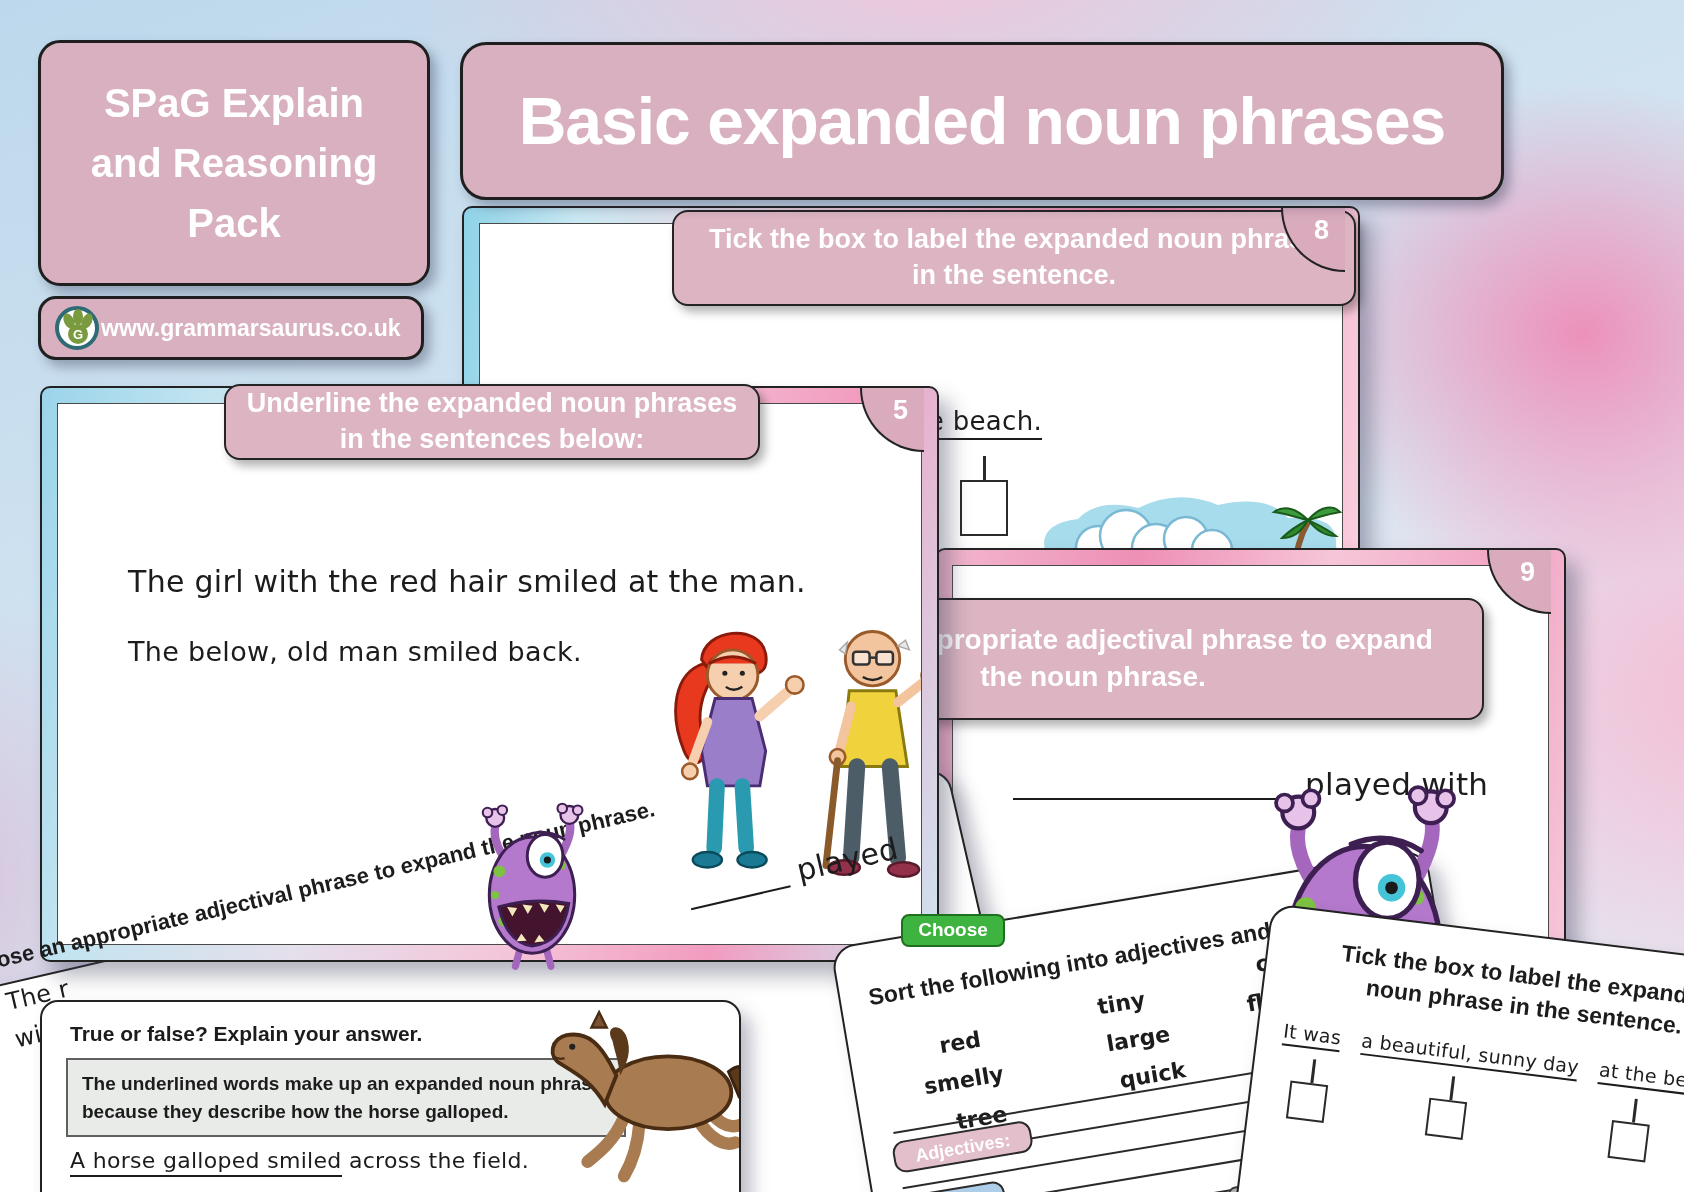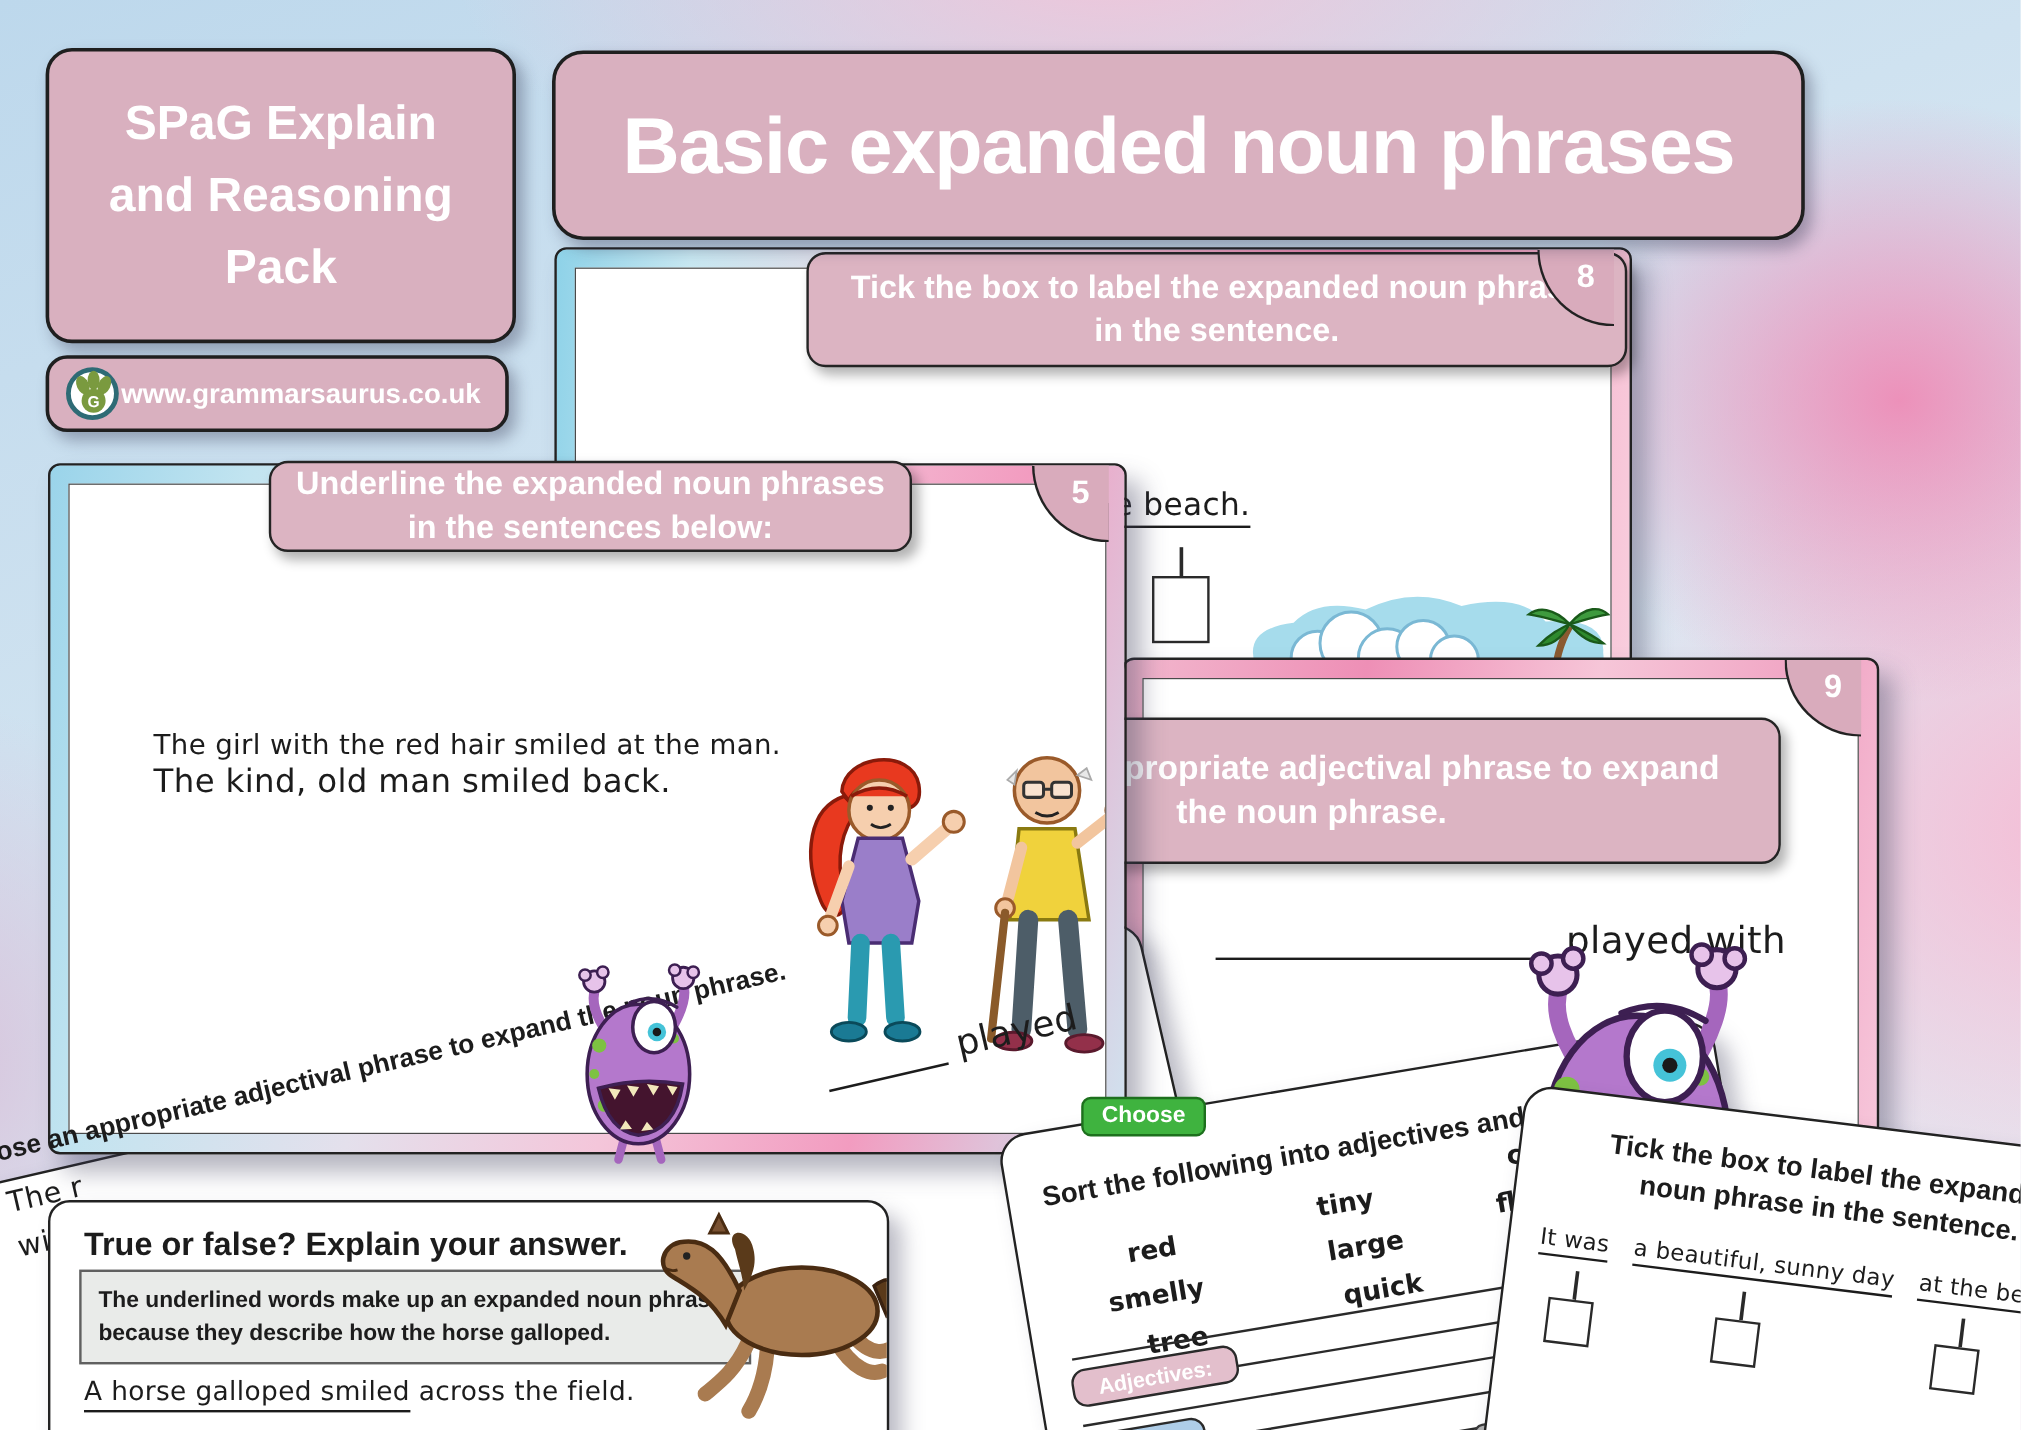--- a/index.html
+++ b/index.html
@@ -144,22 +144,22 @@
     <div class="schoolbold" style="font-size:22px; white-space:nowrap;">ose an appropriate adjectival phrase to expand the noun phrase.</div>
     <div class="hand" style="position:absolute; left:0; top:42px; font-size:24px;">The r</div>
     <div class="hand" style="position:absolute; left:0; top:80px; font-size:24px;">with</div>
     <div class="abs blank" style="left:688px; top:118px; width:102px;"></div>
     <div class="hand" style="position:absolute; left:800px; top:88px; font-size:30px;">played</div>
   </div>
 
   <div class="slide" style="left:40px; top:386px; width:895px; height:572px; z-index:3;
               background:linear-gradient(105deg,#9ad4ea 0%,#c2e4f0 16%,#e4e0ec 38%,#f4c6da 58%,#f29cc0 78%,#cfe4f0 100%);">
     <div class="inner">
-      <div class="abs hand" style="left:70px; top:160px; font-size:23px; white-space:nowrap;margin-top:44px;">The girl with the red hair smiled at the man.</div>
-      <div class="abs hand" style="left:70px; top:232px; font-size:27px; white-space:nowrap;">The kind, old man smiled back.</div>
+      <div class="abs hand" style="left:70px; top:160px; font-size:30px; white-space:nowrap;">The girl with the red hair smiled at the man.</div>
+      <div class="abs hand" style="left:70px; top:232px; font-size:27px; white-space:nowrap;">The below, old man smiled back.</div>
       <svg class="abs" style="left:560px; top:192px;" width="340" height="340" viewBox="0 0 350 335">
 
         <path d="M88,62 C58,72 52,112 68,152 C76,172 94,166 88,142 C80,116 86,90 100,74 Z" fill="#e8391f" stroke="#8a1a0a" stroke-width="3"></path>
         <path d="M86,58 C88,26 146,20 152,52 C154,64 150,70 144,72 C136,48 98,46 92,66 Z" fill="#e8391f" stroke="#8a1a0a" stroke-width="3"></path>
         <circle cx="118" cy="74" r="26" fill="#f6cfae" stroke="#9a5a2a" stroke-width="3"></circle>
         <path d="M94,62 Q118,48 142,62" fill="#e8391f" stroke="#8a1a0a" stroke-width="3"></path>
         <circle cx="110" cy="72" r="2.6" fill="#222"></circle>
           <circle cx="128" cy="72" r="2.6" fill="#222"></circle>
         <path d="M111,86 Q119,92 128,86" fill="none" stroke="#222" stroke-width="2.4"></path>
         <path d="M100,98 L138,98 L152,152 L146,188 L92,188 L86,152 Z" fill="#9a7ec9" stroke="#4a2d73" stroke-width="3"></path>
@@ -199,21 +199,21 @@
       <span>Underline the expanded noun phrases</span>
       <span>in the sentences below:</span>
     </div>
   </div>
 
   <svg class="abs" style="left:468px; top:793px; z-index:5;" width="128" height="178" viewBox="0 0 200 300">
     <use href="#monster"></use>
   </svg>
 
   <div class="sheet" style="left:40px; top:1000px; width:697px; height:260px; border-radius:18px; z-index:6; overflow:hidden;">
-    <div class="abs schoolbold" style="left:28px; top:20px; font-size:27px;">True or false? Explain your answer.</div>
+    <div class="abs schoolbold" style="left:28px; top:20px; font-size:21px;">True or false? Explain your answer.</div>
     <div class="abs graybox" style="left:24px; top:56px; width:560px; padding:10px 14px; box-sizing:border-box;">
       <span class="schoolbold" style="font-size:19px; line-height:1.45;">The underlined words make up an expanded noun phrase because they describe how the horse galloped.</span>
     </div>
     <div class="abs hand" style="left:28px; top:146px; font-size:22px; white-space:nowrap;">
       <span class="uline">A horse galloped smiled</span><span> across the field.</span>
     </div>
     <svg class="abs" style="left:490px; top:-12px;" width="230" height="215" viewBox="0 0 240 210">
       <path d="M205,78 C228,60 234,92 216,104 Z" fill="#5a3a1a" stroke="#3a2210" stroke-width="3"></path>
       <path d="M95,128 C84,152 70,162 58,172" fill="none" stroke="#a97b50" stroke-width="13" stroke-linecap="round"></path>
       <path d="M112,133 C110,160 102,177 96,187" fill="none" stroke="#a97b50" stroke-width="13" stroke-linecap="round"></path>

